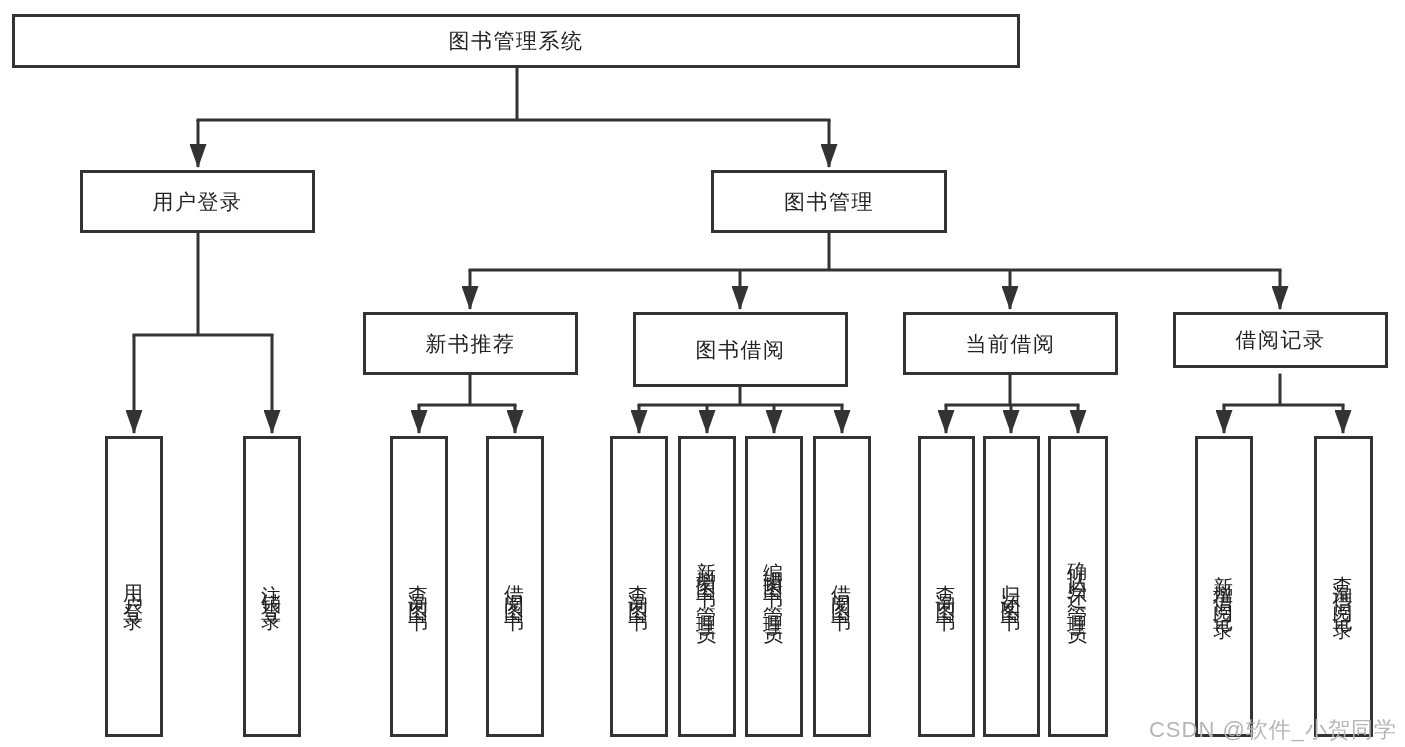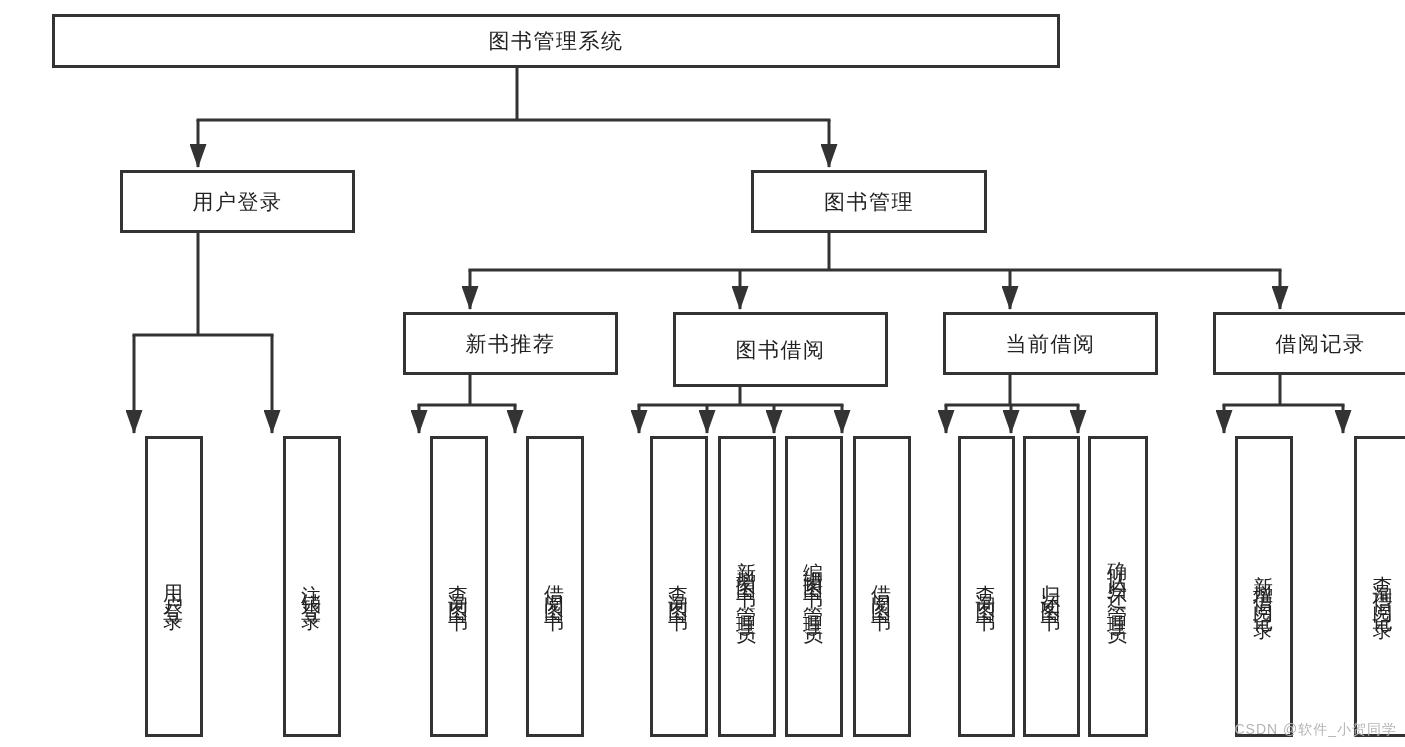--- a/index.html
+++ b/index.html
@@ -38,34 +38,33 @@
     background: var(--box_bg, #ffffff);
     border: 3px solid var(--line, #333333);
     color: var(--text, #222222);
     display: flex;
     align-items: center;
     justify-content: center;
     font-size: 21px;
     letter-spacing: 1.5px;
     z-index: 2;
     text-align: center;
-    margin-left: 40px;
   }
   .vnode {
     writing-mode: vertical-rl;
     text-orientation: mixed;
     font-size: 20px;
     letter-spacing: 9px;
     white-space: nowrap;
   }
   .watermark {
     position: absolute;
     right: 8px;
-    bottom: 8px;
-    font-size: 14px;
+    bottom: 2px;
+    font-size: 22px;
     letter-spacing: 1px;
     color: var(--watermark, #b5b5b5);
     z-index: 3;
   }
 </style>
 </head>
 <body>
 
 <div class="canvas">
 
@@ -111,21 +110,21 @@
   </svg>
 
   <div class="node" style="left:12px; top:14px; width:1008px; height:54px;">图书管理系统</div>
 
   <div class="node" style="left:80px; top:170px; width:235px; height:63px;">用户登录</div>
   <div class="node" style="left:711px; top:170px; width:236px; height:63px;">图书管理</div>
 
   <div class="node" style="left:363px; top:312px; width:215px; height:63px;">新书推荐</div>
   <div class="node" style="left:633px; top:312px; width:215px; height:75px;">图书借阅</div>
   <div class="node" style="left:903px; top:312px; width:215px; height:63px;font-family:Liberation Mono, monospace;">当前借阅</div>
-  <div class="node" style="left:1173px; top:312px; width:215px; height:63px;">借阅记录</div>
+  <div class="node" style="left:1173px; top:312px; width:215px; height:56px;">借阅记录</div>
 
   <div class="node vnode" style="left:105px; top:436px; width:58px; height:301px;">用户登录</div>
   <div class="node vnode" style="left:243px; top:436px; width:58px; height:301px;">注销登录</div>
 
   <div class="node vnode" style="left:390px; top:436px; width:58px; height:301px;">查询图书</div>
   <div class="node vnode" style="left:486px; top:436px; width:58px; height:301px;">借阅图书</div>
 
   <div class="node vnode" style="left:610px; top:436px; width:58px; height:301px;">查询图书</div>
   <div class="node vnode" style="left:678px; top:436px; width:58px; height:301px;">新增图书（管理员）</div>
   <div class="node vnode" style="left:745px; top:436px; width:58px; height:301px;">编辑图书（管理员）</div>

